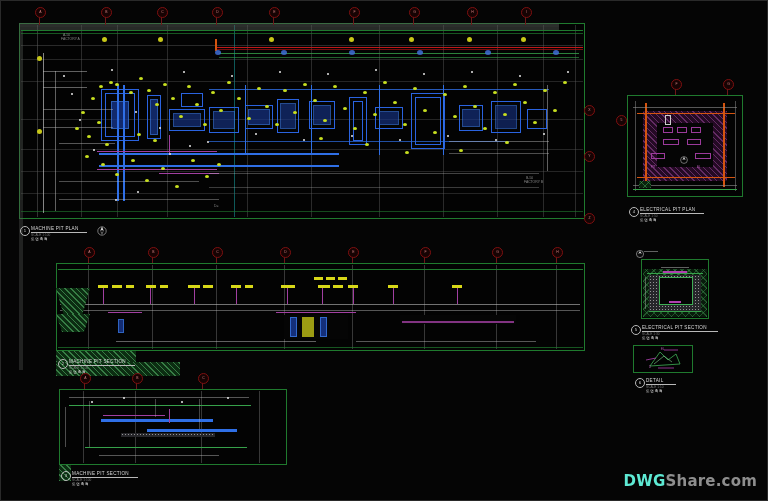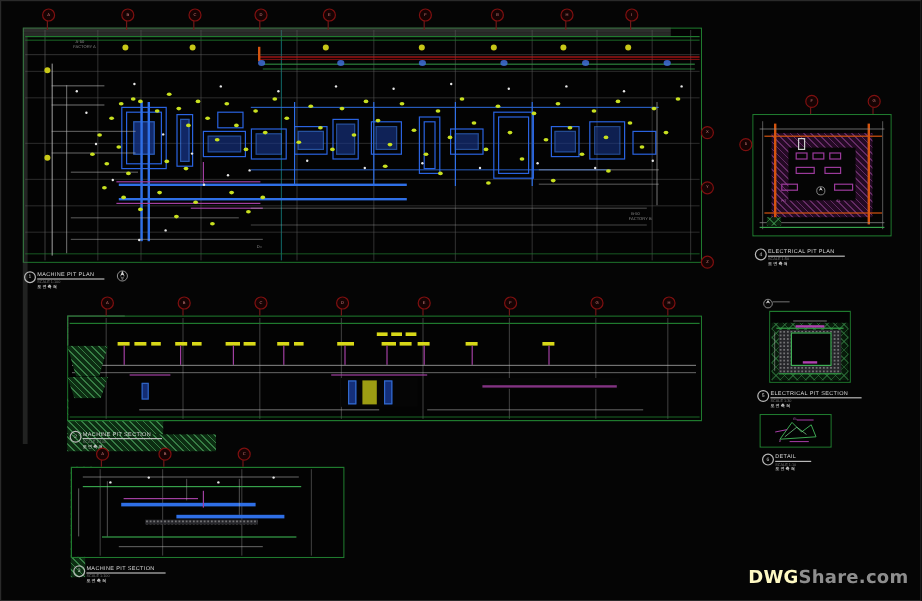--- a/index.html
+++ b/index.html
@@ -107,21 +107,21 @@
 
   .note{position:absolute;color:#8a8a8a;font-size:3.4px;white-space:nowrap;}
   .note-m{position:absolute;color:#c060c0;font-size:2.8px;white-space:nowrap;}
 
   
   #watermark{
     position:absolute;right:10px;bottom:10px;
     font-size:15px;font-weight:bold;letter-spacing:.2px;
     font-family:"DejaVu Sans", sans-serif;
   }
-  #watermark .wm-red{color:#fef9c3;}
+  #watermark .wm-red{color:#5eead4;}
   #watermark .wm-gray{color:#8e8e8e;}
 </style>
 </head>
 <body>
 
 <div id="sheet">
 
   <div class="panel" style="left:18px;top:22px;width:566px;height:196px;">
     <div class="panel-border" style="position:absolute;left:0;top:0;right:0;bottom:0;"></div>
 

